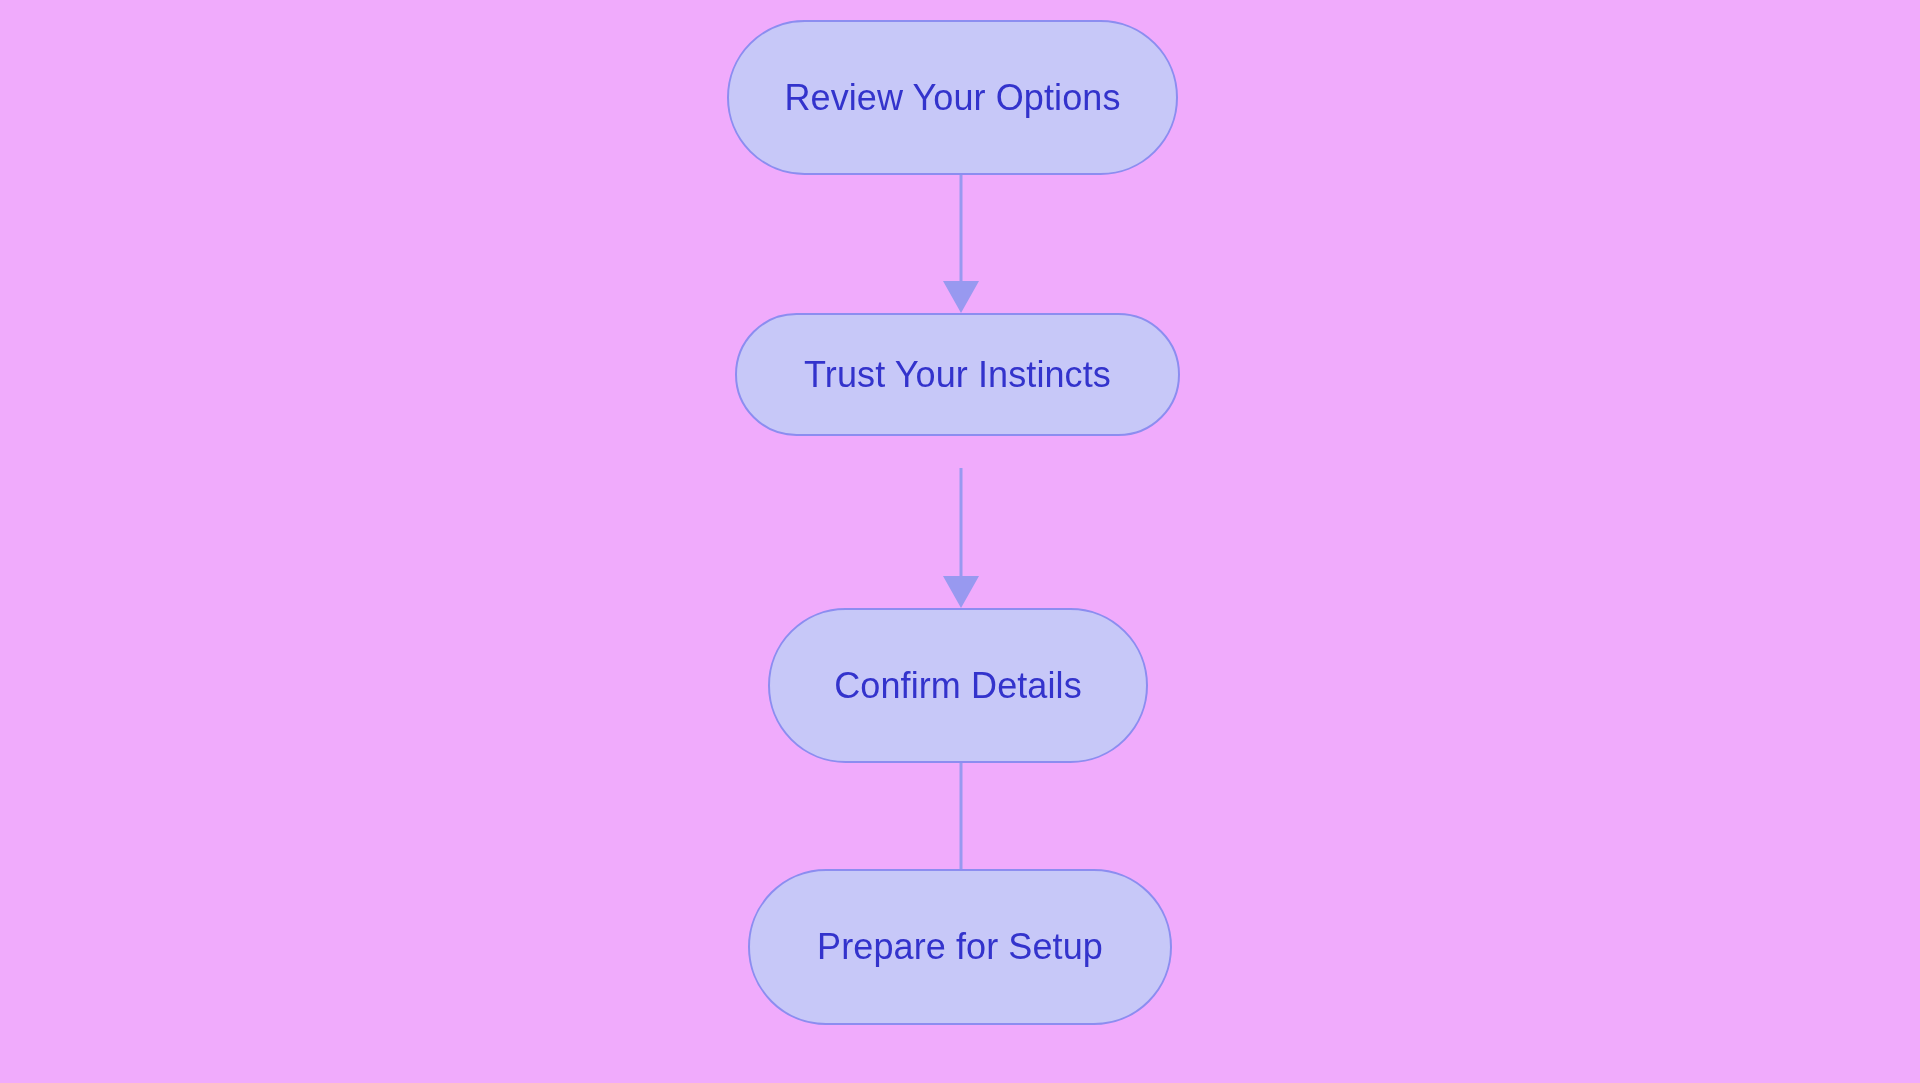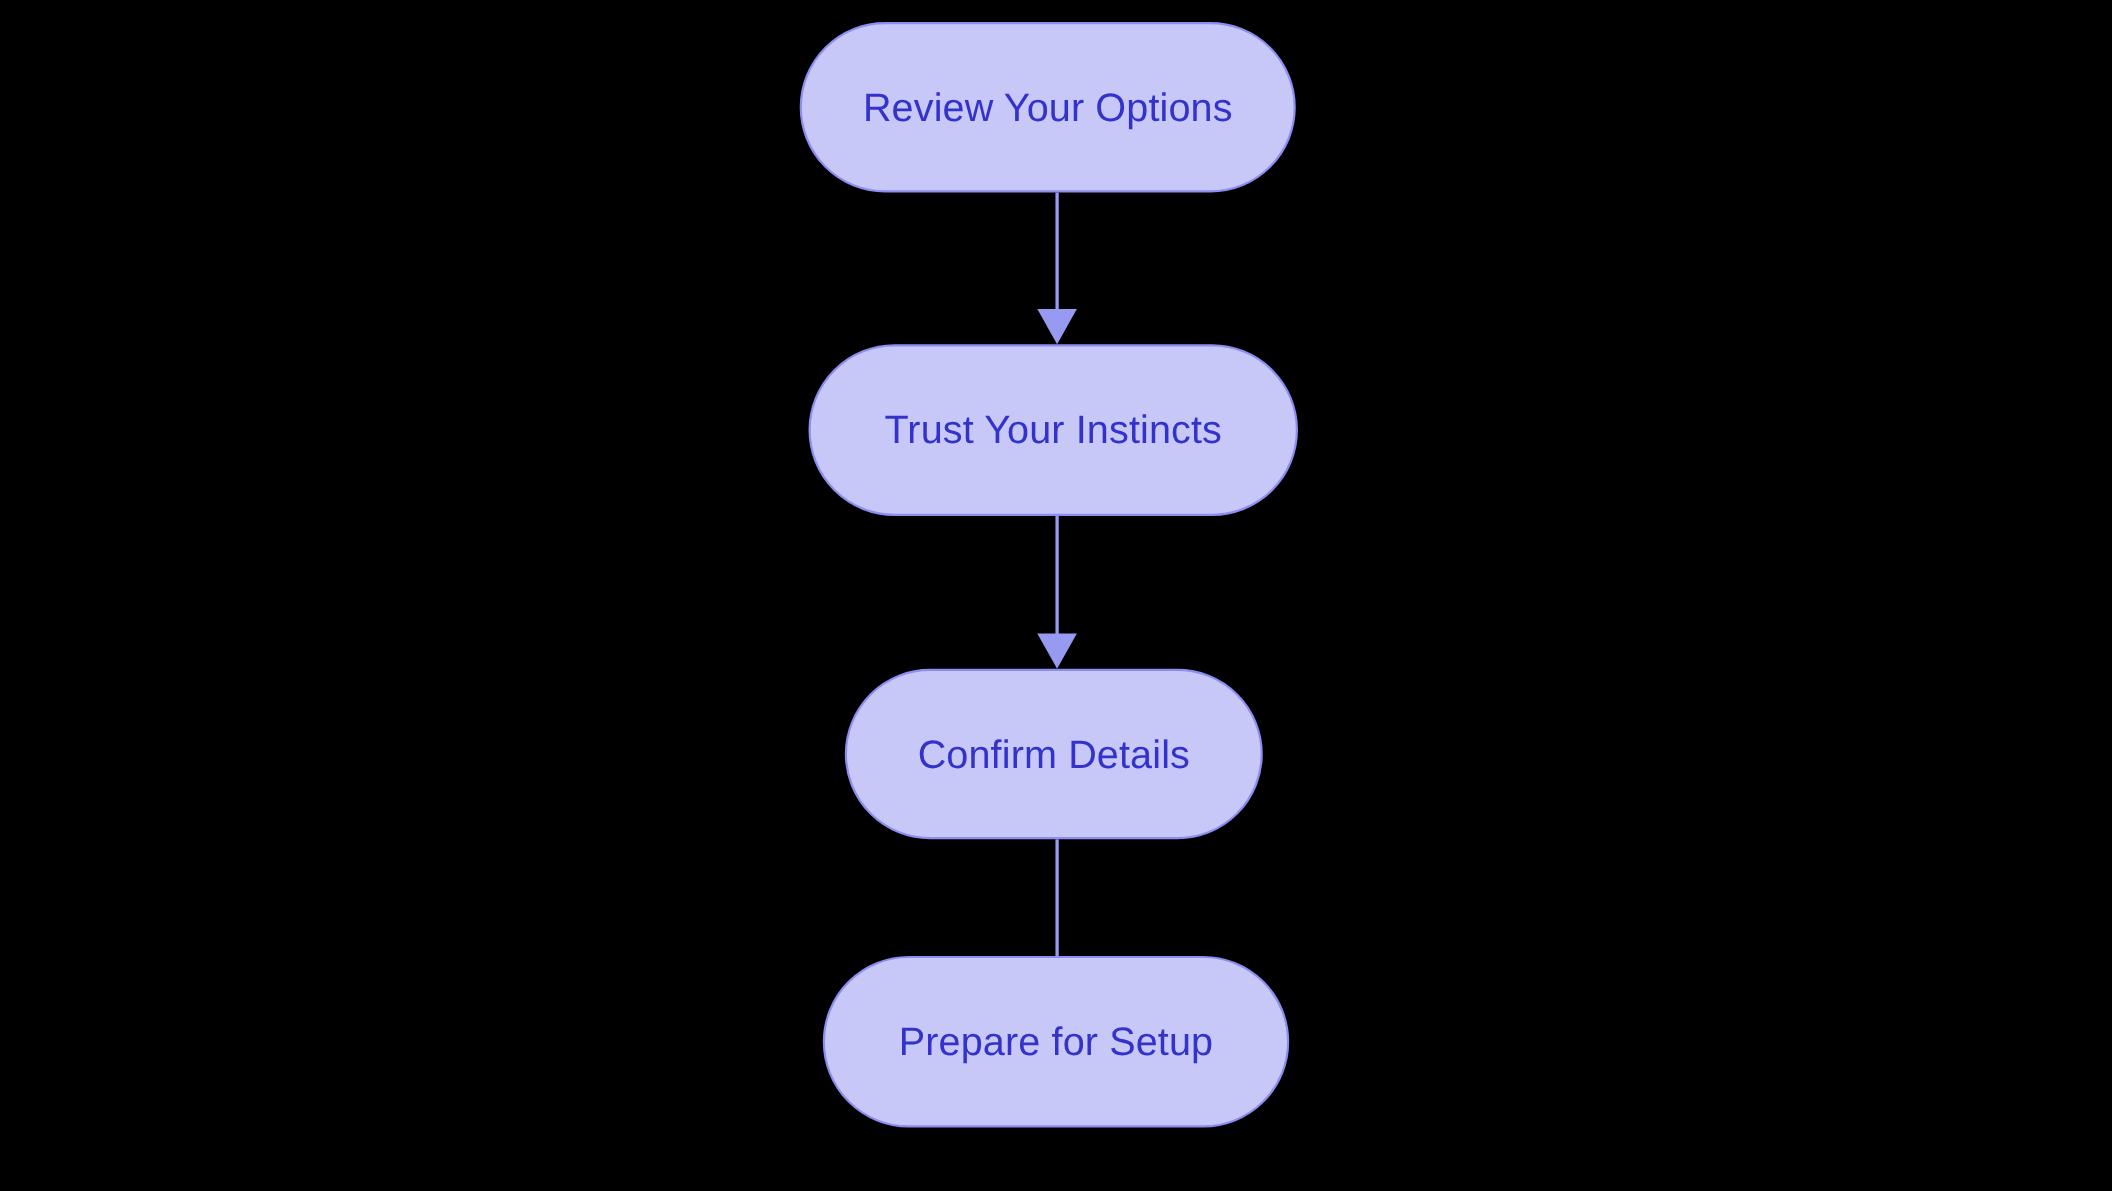--- a/index.html
+++ b/index.html
@@ -10,21 +10,21 @@
   }
 
   body {
     font-family: "Liberation Sans", sans-serif;
   }
 
   #flowchart-canvas {
     position: relative;
     width: 1920px;
     height: 1083px;
-    background: #000000;
+    background: #f0abfc;
     overflow: hidden;
   }
 
   .flow-node {
     position: absolute;
     box-sizing: border-box;
     display: flex;
     align-items: center;
     justify-content: center;
     background: #c7c8f8;
@@ -76,21 +76,21 @@
 
   <svg class="flow-edge" style="left:0; top:0; width:1920px; height:1083px;">
     <line class="flow-edge-shaft" x1="961" y1="763" x2="961" y2="871"></line>
     <polygon class="flow-edge-head" points="943,870 979,870 961,902"></polygon>
   </svg>
 
   <div class="flow-node" style="left:727px; top:20px; width:451px; height:155px;">
     <span class="flow-node-label">Review Your Options</span>
   </div>
 
-  <div class="flow-node" style="left:735px; top:313px; width:445px; height:156px;">
+  <div class="flow-node" style="left:735px; top:313px; width:445px; height:123px;">
     <span class="flow-node-label">Trust Your Instincts</span>
   </div>
 
   <div class="flow-node" style="left:768px; top:608px; width:380px; height:155px;text-align:right;">
     <span class="flow-node-label">Confirm Details</span>
   </div>
 
   <div class="flow-node" style="left:748px; top:869px; width:424px; height:156px;">
     <span class="flow-node-label">Prepare for Setup</span>
   </div>

